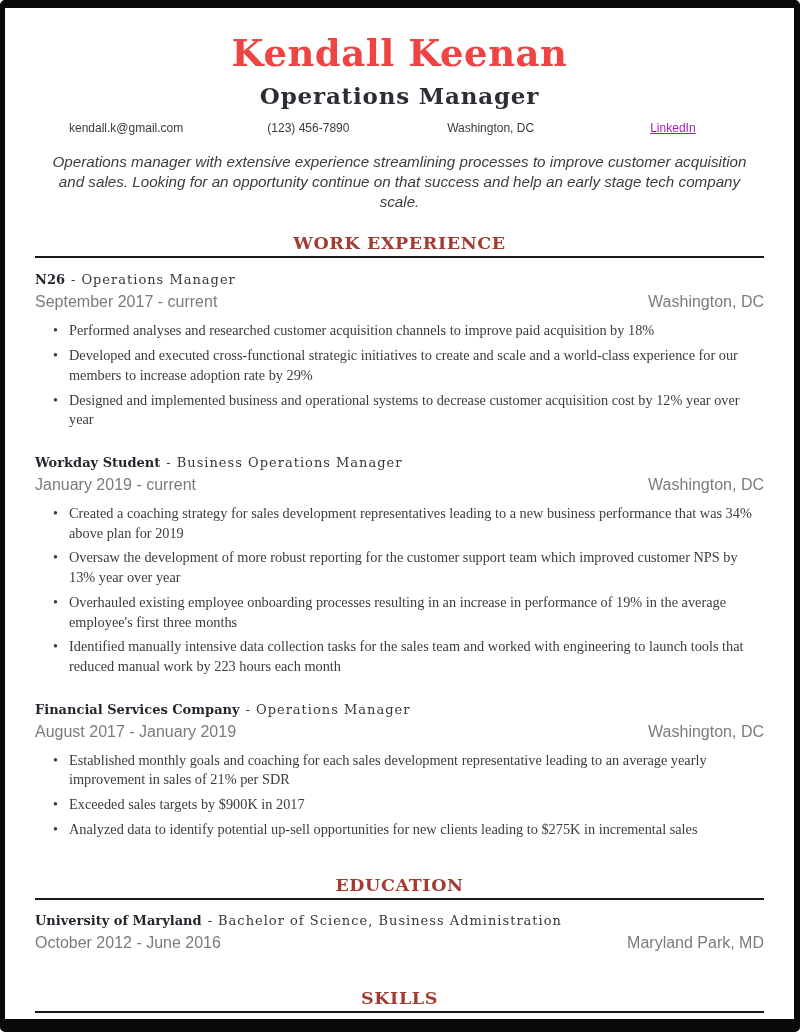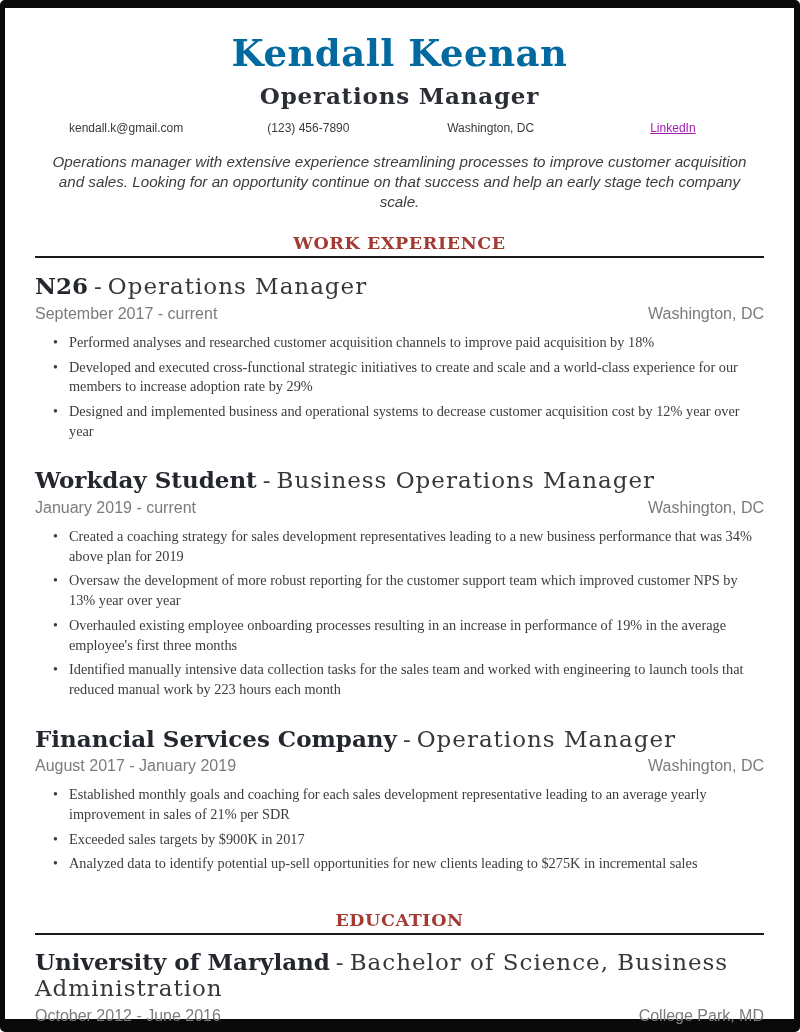--- a/index.html
+++ b/index.html
@@ -29,21 +29,21 @@
   }
 
   
   .name {
     margin: 0;
     text-align: center;
     font-family: "DejaVu Serif", serif;
     font-weight: 700;
     font-size: 37px;
     line-height: 1.08;
-    color: #0369a1;
+    color: #ef4444;
     letter-spacing: 0.5px;
   }
   .person-title {
     margin: 9px 0 0 0;
     text-align: center;
     font-family: "DejaVu Serif", serif;
     font-weight: 700;
     font-size: 23px;
     line-height: 1.1;
     color: #2b2e35;
@@ -89,21 +89,21 @@
   }
   .sec-heading.spaced {
     margin-top: 36px;
   }
 
   
   .job { margin-top: 15px; }
   .job + .job { margin-top: 26px; }
   .job-title-row {
     font-family: "DejaVu Serif", serif;
-    font-size: 23px;
+    font-size: 13px;
     line-height: 1.15;
     color: #24272e;
   }
   .company {
     font-weight: 700;
     color: #24272e;
   }
   .sep {
     color: #3a3a3a;
     margin: 0 6px;
@@ -213,19 +213,19 @@
   </div>
 
   <h3 class="sec-heading spaced">EDUCATION</h3>
 
   <div class="edu">
     <div class="job-title-row">
       <span class="company">University of Maryland</span><span class="sep">-</span><span class="role">Bachelor of Science, Business Administration</span>
     </div>
     <div class="meta-row">
       <span>October 2012 - June 2016</span>
-      <span>College Park, MD</span>
+      <span>Maryland Park, MD</span>
     </div>
   </div>
 
   <h3 class="sec-heading spaced">SKILLS</h3>
 
 </div>
 
 </body></html>

